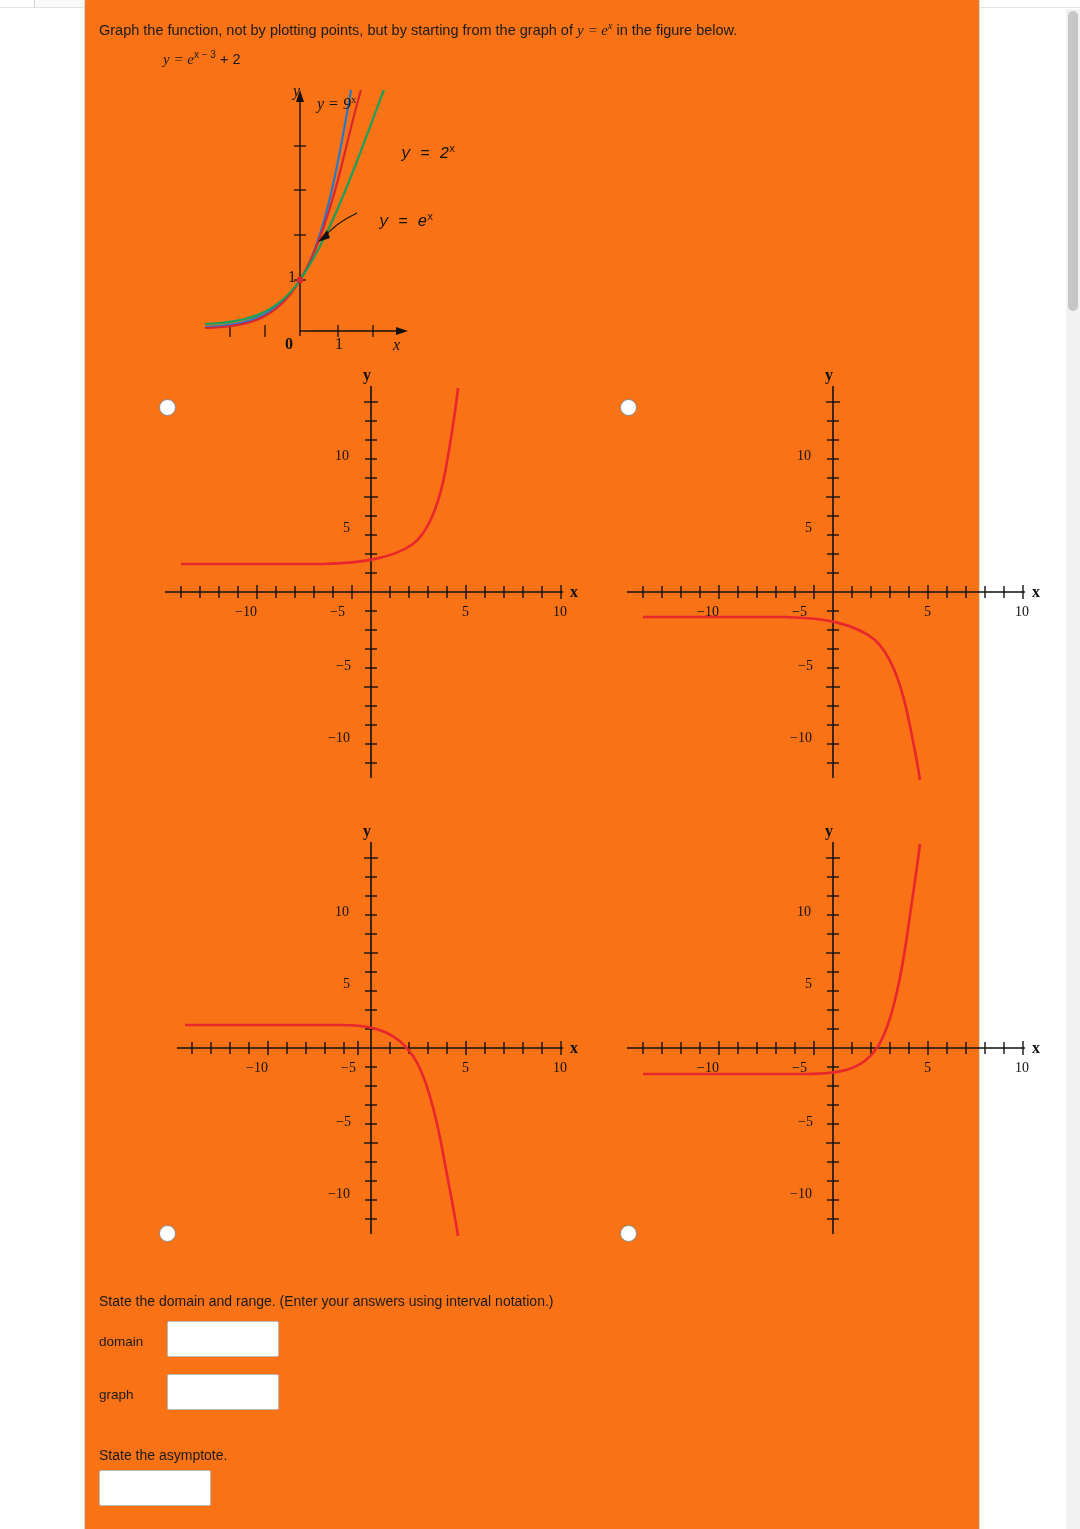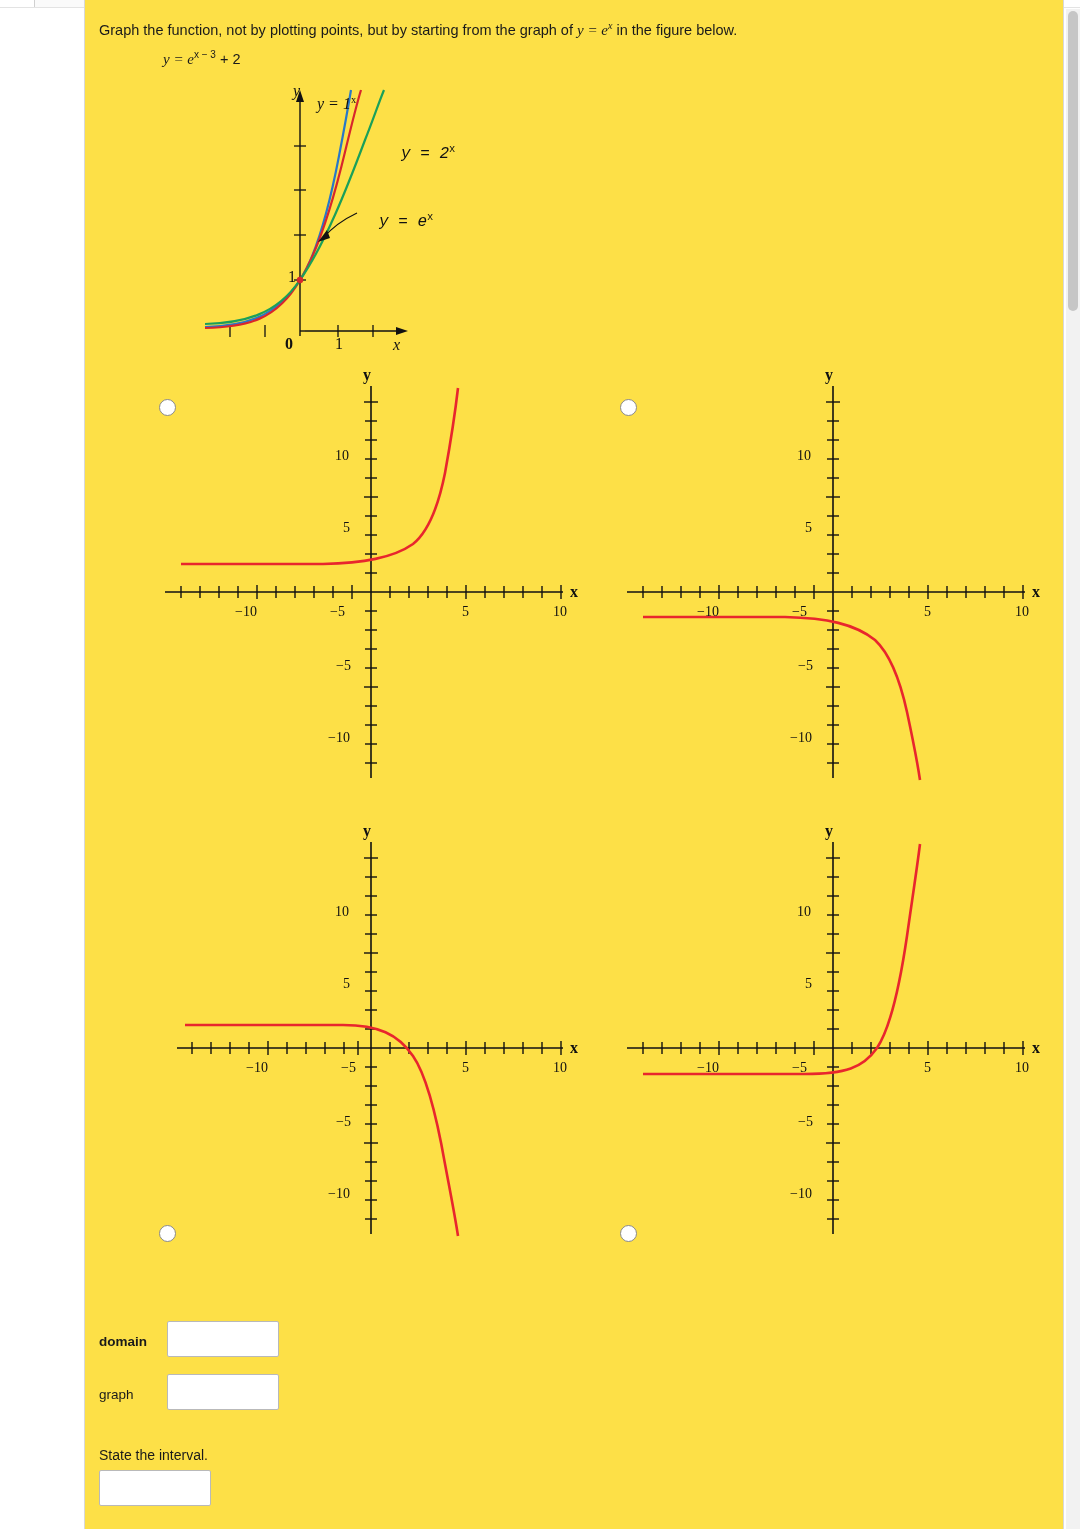--- a/index.html
+++ b/index.html
@@ -9,22 +9,22 @@
     font-family: "Liberation Sans", sans-serif;
   }
   body {
     width: 1080px; height: 1529px;
     position: relative;
     overflow: hidden;
   }
   .page {
     position: absolute;
     left: 84px; top: 0;
-    width: 980px; height: 1529px;
-    background: #fde047;
+    width: 896px; height: 1529px;
+    background: #f97316;
     border-left: 1px solid #d8d8d8;
     border-right: 1px solid #d8d8d8;
   }
   .leftgutter {
     position: absolute; left: 0; top: 0;
     width: 84px; height: 1529px;
     background: #ffffff;
   }
   .topstrip {
     position: absolute; left: 0; top: 0;
@@ -204,21 +204,21 @@
       <path d="M 152 135 C 135 143 125 152 118 160" fill="none" stroke="#111" stroke-width="1.1"></path>
       <polygon points="113,164 125,160 122,152" fill="#111"></polygon>
     </svg>
 
     <div class="fig-label" style="left:88px; top:4px;">y</div>
     <div class="fig-label" style="left:188px; top:258px;">x</div>
     <div class="fig-label" style="left:80px; top:257px; font-style:normal; font-weight:bold;">0</div>
     <div class="fig-label" style="left:130px; top:257px; font-style:normal;">1</div>
     <div class="fig-label" style="left:83px; top:190px; font-style:normal;">1</div>
 
-    <div class="fig-label" style="left:112px; top:16px;"><span>y = 1</span><sup>x</sup></div>
+    <div class="fig-label" style="left:112px; top:16px;"><span>y = 9</span><sup>x</sup></div>
     <div class="fig-label" style="left:196px; top:65px;font-family:Liberation Mono, monospace;"><span>y = 2</span><sup>x</sup></div>
     <div class="fig-label" style="left:174px; top:133px;font-family:Liberation Mono, monospace;"><span>y = e</span><sup>x</sup></div>
   </div>
 
   <div class="option opt1">
     <svg width="490" height="420" viewBox="0 0 490 420">
 
       <line x1="278" y1="18" x2="278" y2="410" stroke="#111" stroke-width="1.6"></line>
       <line x1="72" y1="224" x2="470" y2="224" stroke="#111" stroke-width="1.6"></line>
 
@@ -463,29 +463,30 @@
     <div class="tick-label" style="left:237px; top:236px;">−5</div>
     <div class="tick-label" style="left:369px; top:236px;">5</div>
     <div class="tick-label" style="left:460px; top:236px;">10</div>
     <div class="tick-label" style="left:242px; top:80px;">10</div>
     <div class="tick-label" style="left:250px; top:152px;">5</div>
     <div class="tick-label" style="left:243px; top:290px;">−5</div>
     <div class="tick-label" style="left:235px; top:362px;">−10</div>
   </div>
   <div class="radio" style="left:535px; top:1225px;"></div>
 
-
-  <div class="field-label" style="left:14px; top:1334px;font-weight:bold;">domain</div>
+  <div class="section-text" style="left:14px; top:1293px;">State the domain and range. (Enter your answers using interval notation.)</div>
+
+  <div class="field-label" style="left:14px; top:1334px;">domain</div>
   <div class="textbox" style="left:82px; top:1321px;">
     <input type="text" value="" style="">
   </div>
 
   <div class="field-label" style="left:14px; top:1387px;">graph</div>
   <div class="textbox" style="left:82px; top:1374px;">
     <input type="text" value="" style="">
   </div>
 
-  <div class="section-text" style="left:14px; top:1447px;">State the interval.</div>
+  <div class="section-text" style="left:14px; top:1447px;">State the asymptote.</div>
   <div class="textbox" style="left:14px; top:1470px;">
     <input type="text" value="" style="">
   </div>
 
 </div>
 
 </body></html>

